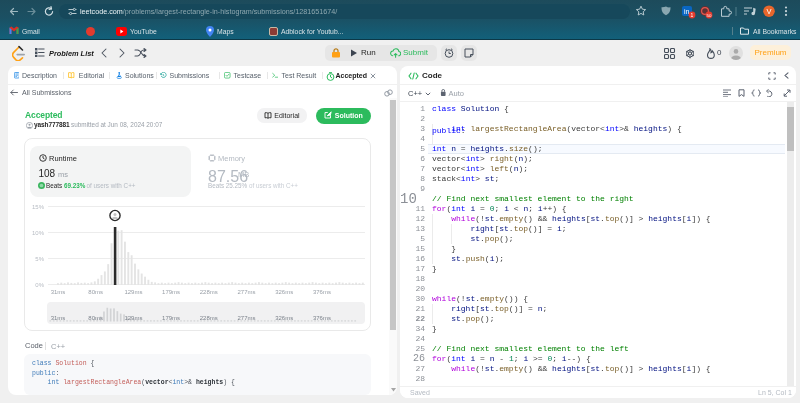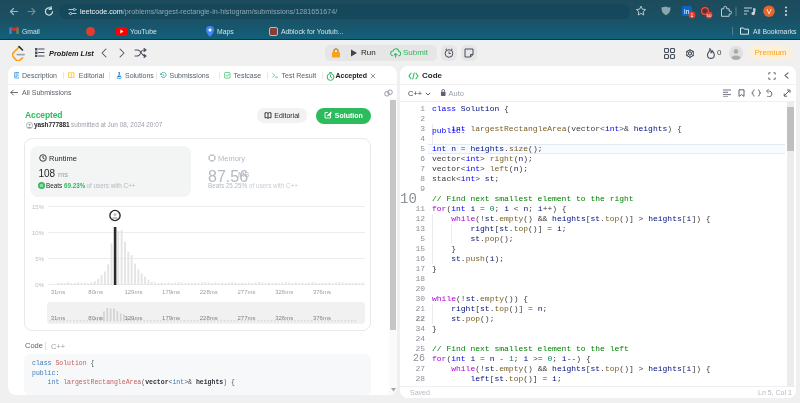--- a/index.html
+++ b/index.html
@@ -561,20 +561,19 @@
       <div class="abs mono" style="left:32px;top:178px;font-size:8px;line-height:10px;color:#3c3c3c;white-space:pre;">    <span class="tp">}</span></div>
       <div class="abs mono" style="left:32px;top:188px;font-size:8px;line-height:10px;color:#3c3c3c;white-space:pre;">    <span class="tv">st</span><span class="tp">.</span><span class="tf">push</span><span class="tp">(</span><span class="tv">i</span><span class="tp">);</span></div>
       <div class="abs mono" style="left:32px;top:198px;font-size:8px;line-height:10px;color:#3c3c3c;white-space:pre;"><span class="tp">}</span></div>
       <div class="abs mono" style="left:32px;top:228px;font-size:8px;line-height:10px;color:#3c3c3c;white-space:pre;"><span class="tc">while</span><span class="tp">(!</span><span class="tv">st</span><span class="tp">.</span><span class="tf">empty</span><span class="tp">()) {</span></div>
       <div class="abs mono" style="left:32px;top:238px;font-size:8px;line-height:10px;color:#3c3c3c;white-space:pre;">    <span class="tv">right</span><span class="tp">[</span><span class="tv">st</span><span class="tp">.</span><span class="tf">top</span><span class="tp">()] = </span><span class="tv">n</span><span class="tp">;</span></div>
       <div class="abs mono" style="left:32px;top:248px;font-size:8px;line-height:10px;color:#3c3c3c;white-space:pre;">    <span class="tv">st</span><span class="tp">.</span><span class="tf">pop</span><span class="tp">();</span></div>
       <div class="abs mono" style="left:32px;top:258px;font-size:8px;line-height:10px;color:#3c3c3c;white-space:pre;"><span class="tp">}</span></div>
       <div class="abs mono" style="left:32px;top:278px;font-size:8px;line-height:10px;color:#3c3c3c;white-space:pre;"><span class="tm">// Find next smallest element to the left</span></div>
       <div class="abs mono" style="left:32px;top:288px;font-size:8px;line-height:10px;color:#3c3c3c;white-space:pre;"><span class="tc">for</span><span class="tp">(</span><span class="tk">int</span> <span class="tv">i</span> <span class="tp">=</span> <span class="tv">n</span> <span class="tp">-</span> <span class="tn">1</span><span class="tp">;</span> <span class="tv">i</span> <span class="tp">&gt;=</span> <span class="tn">0</span><span class="tp">;</span> <span class="tv">i</span><span class="tp">--) {</span></div>
       <div class="abs mono" style="left:32px;top:298px;font-size:8px;line-height:10px;color:#3c3c3c;white-space:pre;">    <span class="tc">while</span><span class="tp">(!</span><span class="tv">st</span><span class="tp">.</span><span class="tf">empty</span><span class="tp">() &amp;&amp; </span><span class="tv">heights</span><span class="tp">[</span><span class="tv">st</span><span class="tp">.</span><span class="tf">top</span><span class="tp">()] &gt; </span><span class="tv">heights</span><span class="tp">[</span><span class="tv">i</span><span class="tp">]) {</span></div>
-      <div class="abs mono" style="left:32px;top:308px;font-size:8px;line-height:10px;color:#3c3c3c;white-space:pre;">        <span class="tv">left</span><span class="tp">[</span><span class="tv">st</span><span class="tp">.</span><span class="tf">top</span><span class="tp">()] = </span><span class="tv">i</span><span class="tp">;</span></div>
 <div class="abs" style="left:387px;top:36px;width:7px;height:284px;background:#ececec;"></div>
 <div class="abs" style="left:387px;top:41px;width:7px;height:44px;background:#bfbfbf;"></div>
 <div class="abs" style="left:0;top:320px;width:396px;height:1px;background:#f0f0f0;"></div>
 <div class="abs" style="left:0;top:321px;width:396px;height:11px;background:#fff;"></div>
 <span class="abs" style="left:10px;top:323px;font-size:7px;color:#b4bac2;">Saved</span>
 <span class="abs" style="left:358px;top:323px;font-size:7px;color:#b4bac2;">Ln 5, Col 1</span>
 </div>
 </div>
 </body></html>

